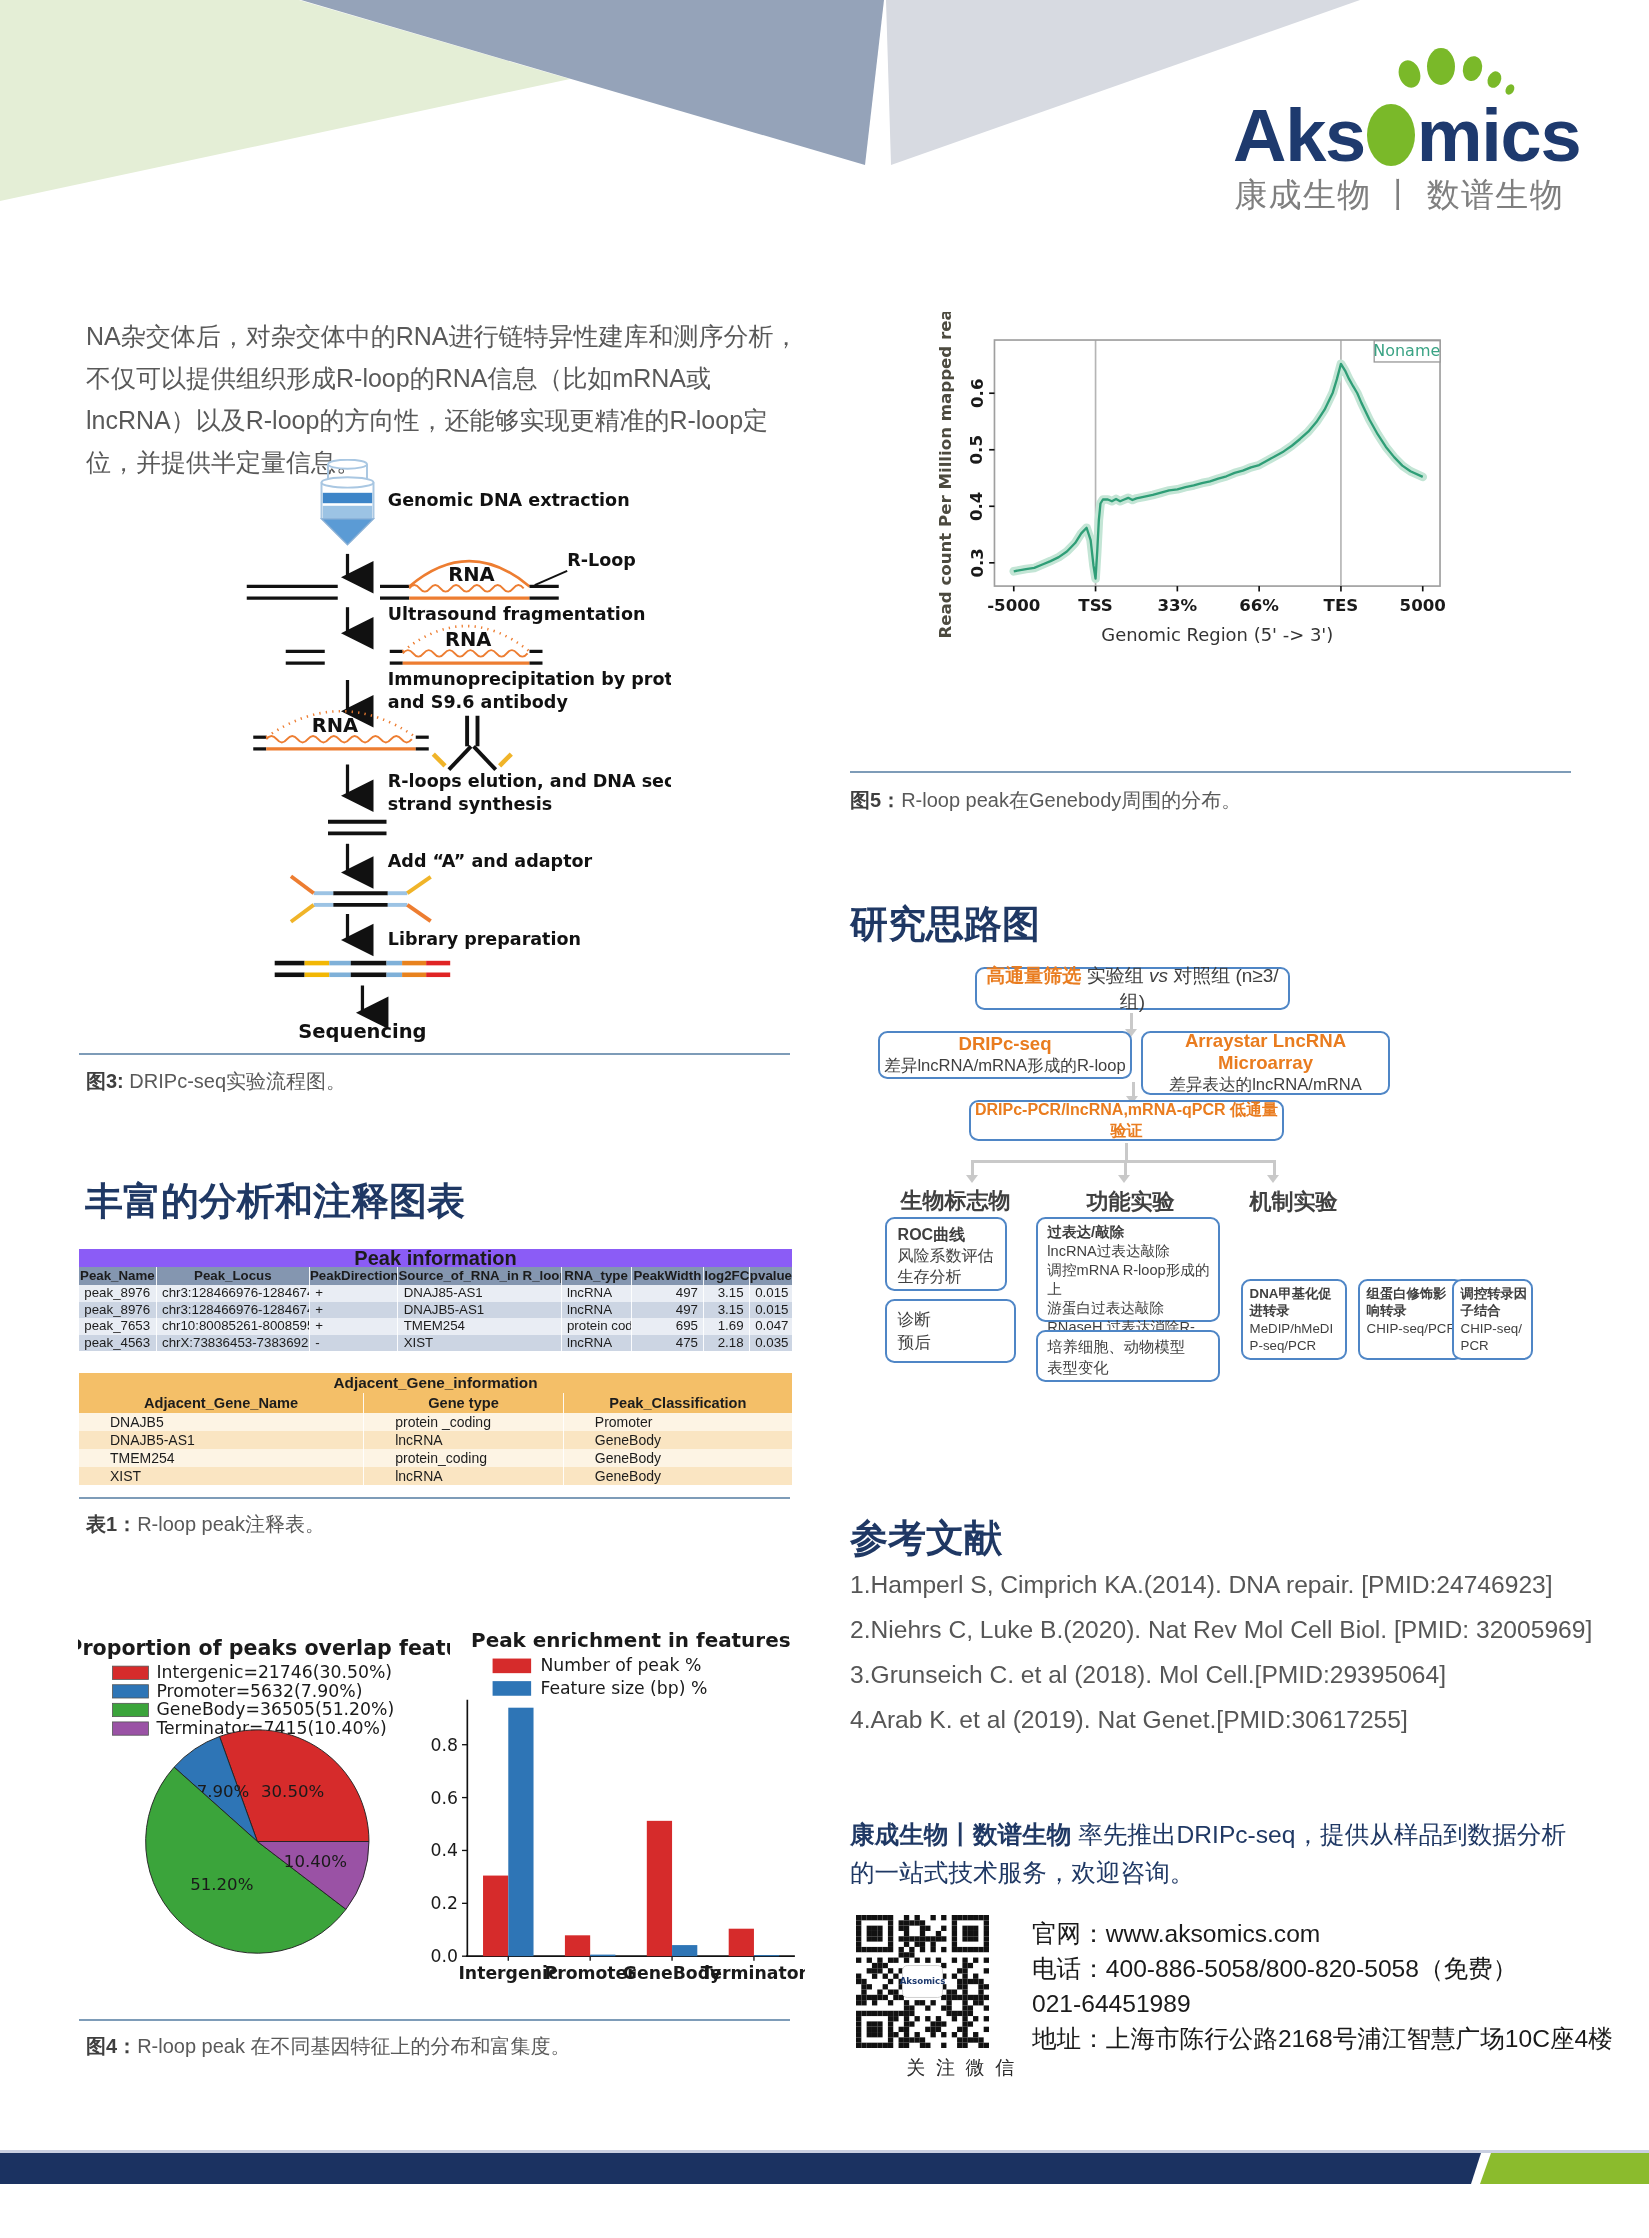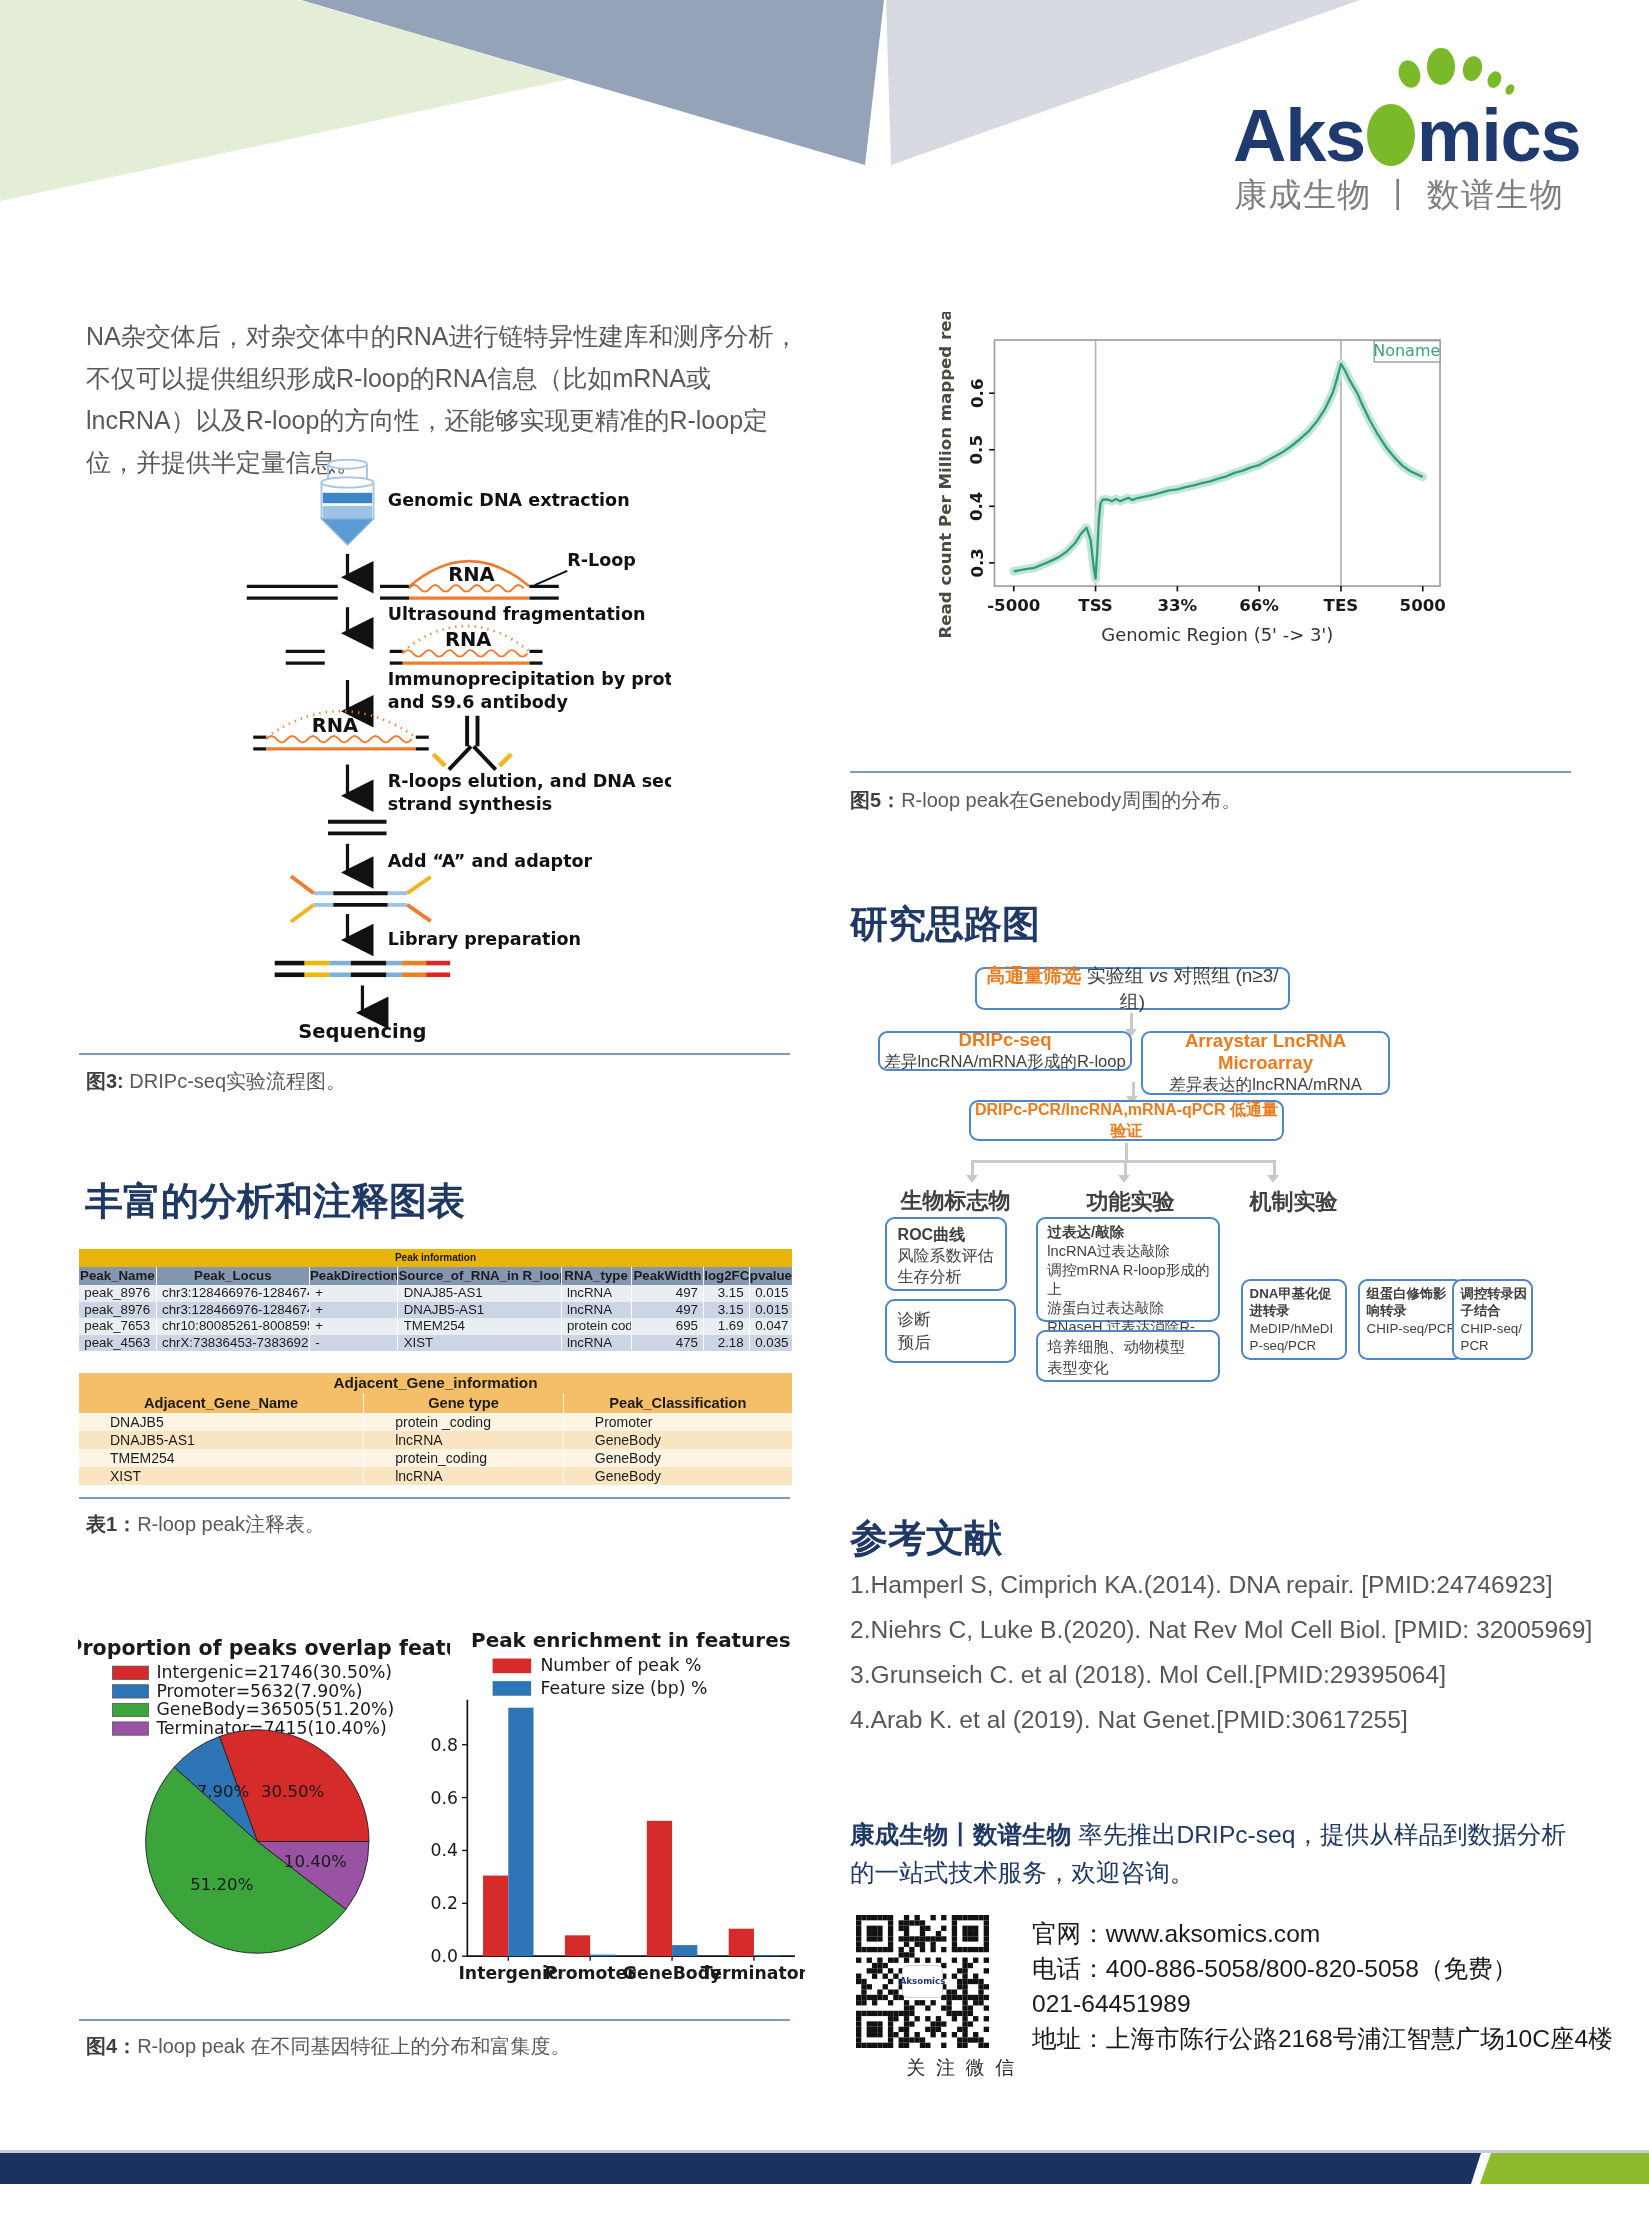--- a/index.html
+++ b/index.html
@@ -24,21 +24,21 @@
   .h-navy{position:absolute;font-size:38px;font-weight:bold;color:#1f3864;white-space:nowrap}
   .hr{position:absolute;height:2px;background:#7e9cb8}
   .cap{position:absolute;font-size:20px;color:#595959;white-space:nowrap}
   .cap b{color:#3f3f3f}
   
   .tbl{position:absolute;left:79px;width:713px;color:#1c1c1c}
   .tbl .title{font-weight:bold;text-align:center}
   .tbl .trow{display:flex}
   .tbl .trow>div{box-sizing:border-box;border-right:1.3px solid rgba(255,255,255,.9);white-space:nowrap;overflow:hidden}
   .tbl .trow>div:last-child{border-right:none}
-  .t1 .title{height:18px;line-height:18px;background:#eab308;font-size:10px}
+  .t1 .title{height:18px;line-height:18px;background:#8b5cf6;font-size:20px}
   .t1 .hrow>div{background:#8496b0;font-weight:bold;text-align:center;font-size:13.3px;height:18px;line-height:18px}
   .t1 .drow>div{height:16.6px;line-height:16.6px;font-size:13.3px;padding:0 5.3px}
   .t1 .r0>div{background:#e9edf4}.t1 .r1>div{background:#ccd5e3}
   .t1 .trow>div:nth-child(1){width:10.9%}.t1 .trow>div:nth-child(2){width:21.5%}
   .t1 .trow>div:nth-child(3){width:12.4%}.t1 .trow>div:nth-child(4){width:22.9%}
   .t1 .trow>div:nth-child(5){width:9.8%}.t1 .trow>div:nth-child(6){width:10.2%}
   .t1 .trow>div:nth-child(7){width:6.4%}.t1 .trow>div:nth-child(8){width:5.9%}
   .t1 .drow>div:nth-child(6),.t1 .drow>div:nth-child(7),.t1 .drow>div:nth-child(8){text-align:right}
   .t2 .title{height:20px;line-height:20px;background:#f4bf68;font-size:15.3px}
   .t2 .hrow>div{background:#f4bf68;font-weight:bold;text-align:center;font-size:14.6px;height:20px;line-height:20px}
@@ -398,21 +398,21 @@
     <b>图5：</b><span>R-loop peak在Genebody周围的分布。</span>
   </div>
 
   <div class="h-navy" style="left:850px;top:899px">研究思路图</div>
 
   <div class="fbox ctr" style="left:975px;top:967px;width:315px;height:43px;font-size:19px">
     <div><span class="o">高通量筛选</span><span class="d"> </span><span class="d">实验组</span><span class="d">&nbsp;</span><i class="d">vs</i><span class="d">&nbsp;</span><span class="d">对照组 (n≥3/组)</span></div>
   </div>
   <div class="varrow" style="left:1130px;top:1013px;height:16.6px"></div>
   <div class="ahead" style="left:1125px;top:1029px"></div>
-  <div class="fbox ctr" style="left:878px;top:1031px;width:254px;height:40px">
+  <div class="fbox ctr" style="left:878px;top:1031px;width:254px;height:48px">
     <div class="o" style="font-size:18.6px">DRIPc-seq</div>
     <div class="d" style="font-size:16.6px">差异lncRNA/mRNA形成的R-loop</div>
   </div>
   <div class="fbox ctr" style="left:1141px;top:1031px;width:249px;height:64px">
     <div class="o" style="font-size:18.6px">Arraystar LncRNA Microarray</div>
     <div class="d" style="font-size:16.6px">差异表达的lncRNA/mRNA</div>
   </div>
   <div class="varrow" style="left:1132px;top:1082px;height:14.6px"></div>
   <div class="ahead" style="left:1126px;top:1096px"></div>
   <div class="fbox ctr" style="left:969px;top:1100px;width:315px;height:41px">

